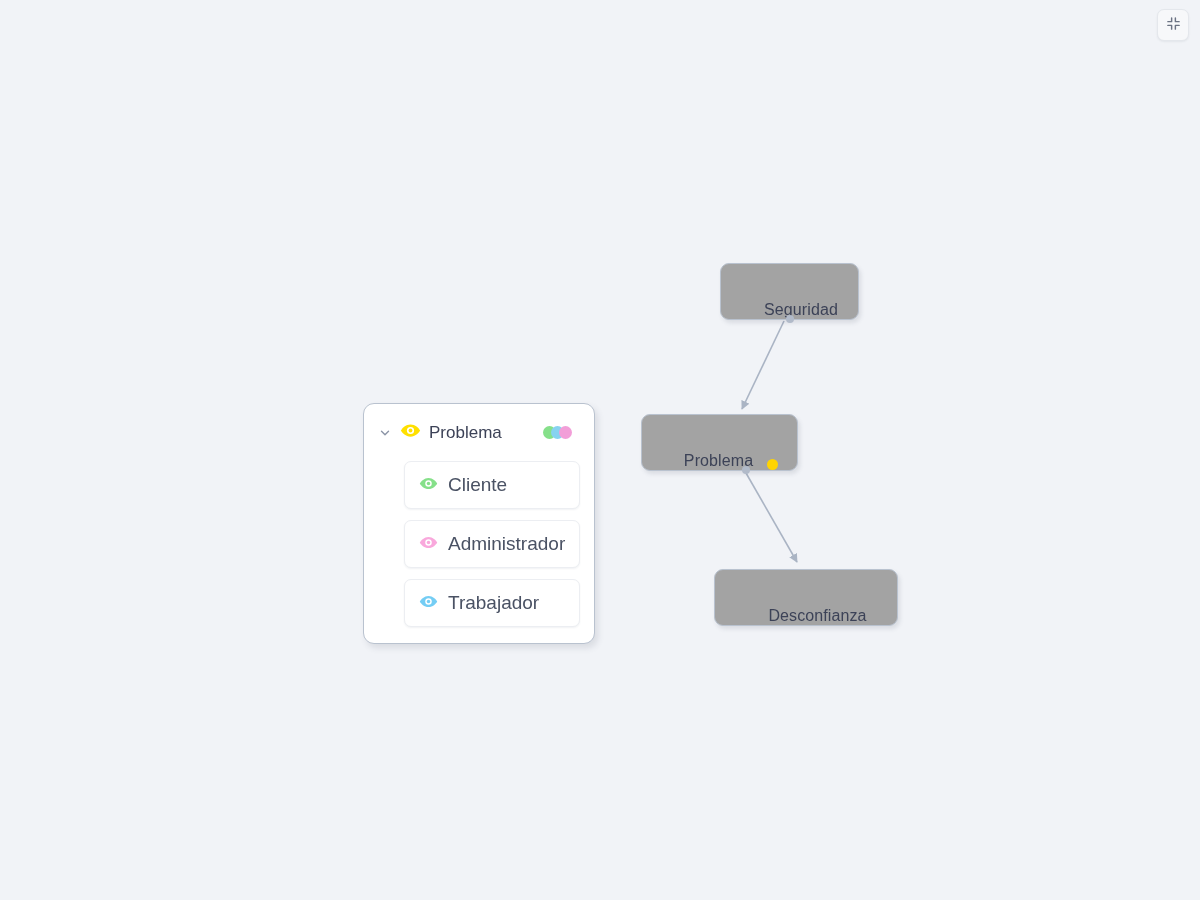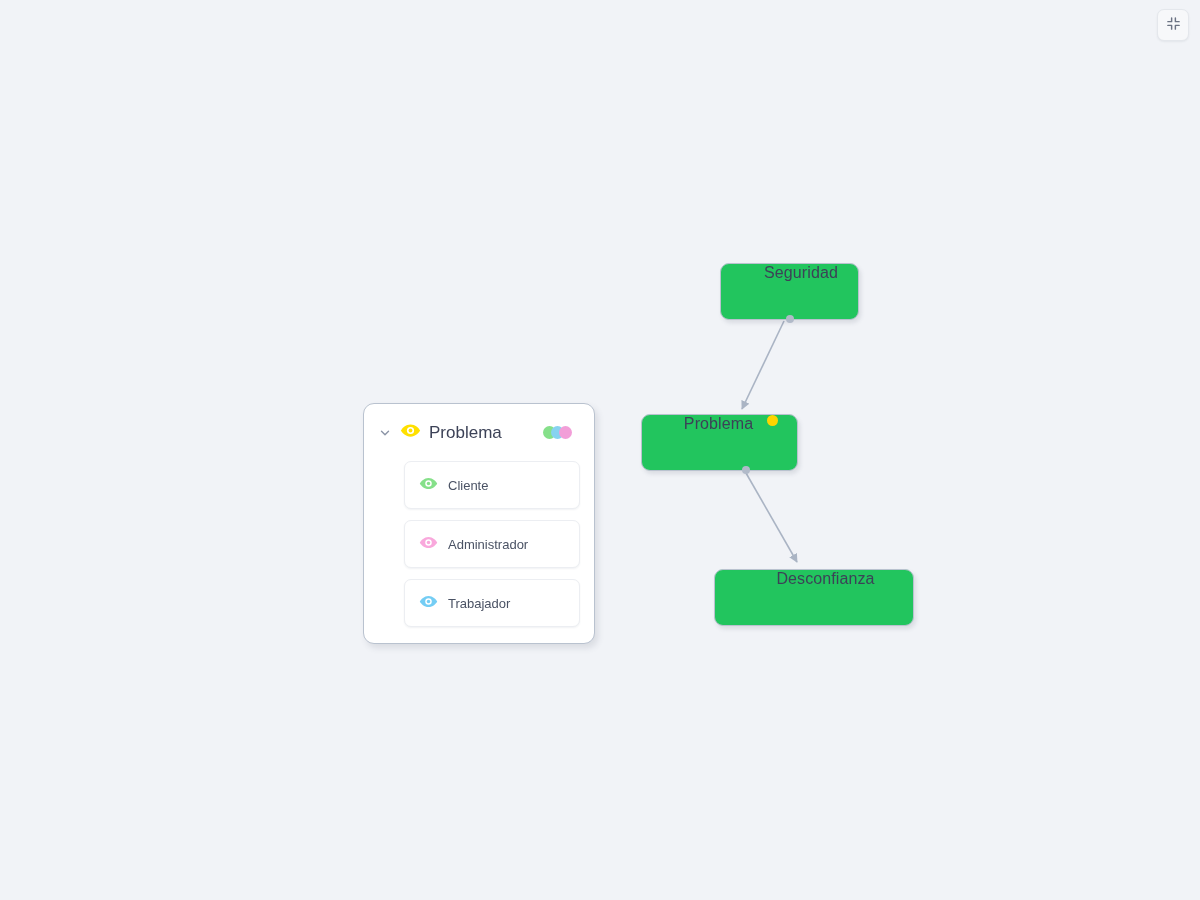--- a/index.html
+++ b/index.html
@@ -30,25 +30,25 @@
     top: 0;
     width: 1200px;
     height: 900px;
     pointer-events: none;
   }
 
   
   .node {
     position: absolute;
     box-sizing: border-box;
-    background: #22c55e;
+    background: #a3a3a3;
     border: 1px solid #b9c2cf;
     border-radius: 9px;
     display: flex;
-    align-items: flex-start;
+    align-items: flex-end;
     justify-content: center;
     gap: 14px;
     color: #3c4257;
     font-size: 16px;
     letter-spacing: .1px;
     box-shadow: 2px 3px 4px rgba(60, 72, 95, .13);
     padding-left: 23px;
   }
   .node-label {
     white-space: nowrap;
@@ -128,21 +128,21 @@
     height: 48px;
     margin: 0 0 11px 26px;
     display: flex;
     align-items: center;
     gap: 10px;
     padding-left: 14px;
     box-shadow: 0 1px 2px rgba(60, 72, 95, .07);
   }
   .panel-item:last-child { margin-bottom: 0; }
   .panel-item-label {
-    font-size: 13px;
+    font-size: 19px;
     color: #4a5264;
     white-space: nowrap;
   }
 
   .eye {
     flex: 0 0 auto;
     display: block;
   }
 
   
@@ -187,21 +187,21 @@
     <span class="node-label">Seguridad</span>
     <span class="handle"></span>
   </div>
 
   <div class="node" id="node-problema" style="left:641px; top:414px; width:157px; height:57px;">
     <span class="node-label">Problema</span>
     <span class="node-badge" style="background:#ffd400;"></span>
     <span class="handle" style="left:67%;"></span>
   </div>
 
-  <div class="node" id="node-desconfianza" style="left:714px; top:569px; width:200px; height:57px;">
+  <div class="node" id="node-desconfianza" style="left:714px; top:569px; width:184px; height:57px;">
     <span class="node-label">Desconfianza</span>
   </div>
 
   <div id="group-panel">
 
     <div class="panel-header">
       <span class="chevron">
         <svg width="14" height="14" viewBox="0 0 24 24" fill="none" stroke="currentColor" stroke-width="2.4" stroke-linecap="round" stroke-linejoin="round">
           <polyline points="6 9 12 15 18 9"></polyline>
         </svg>

